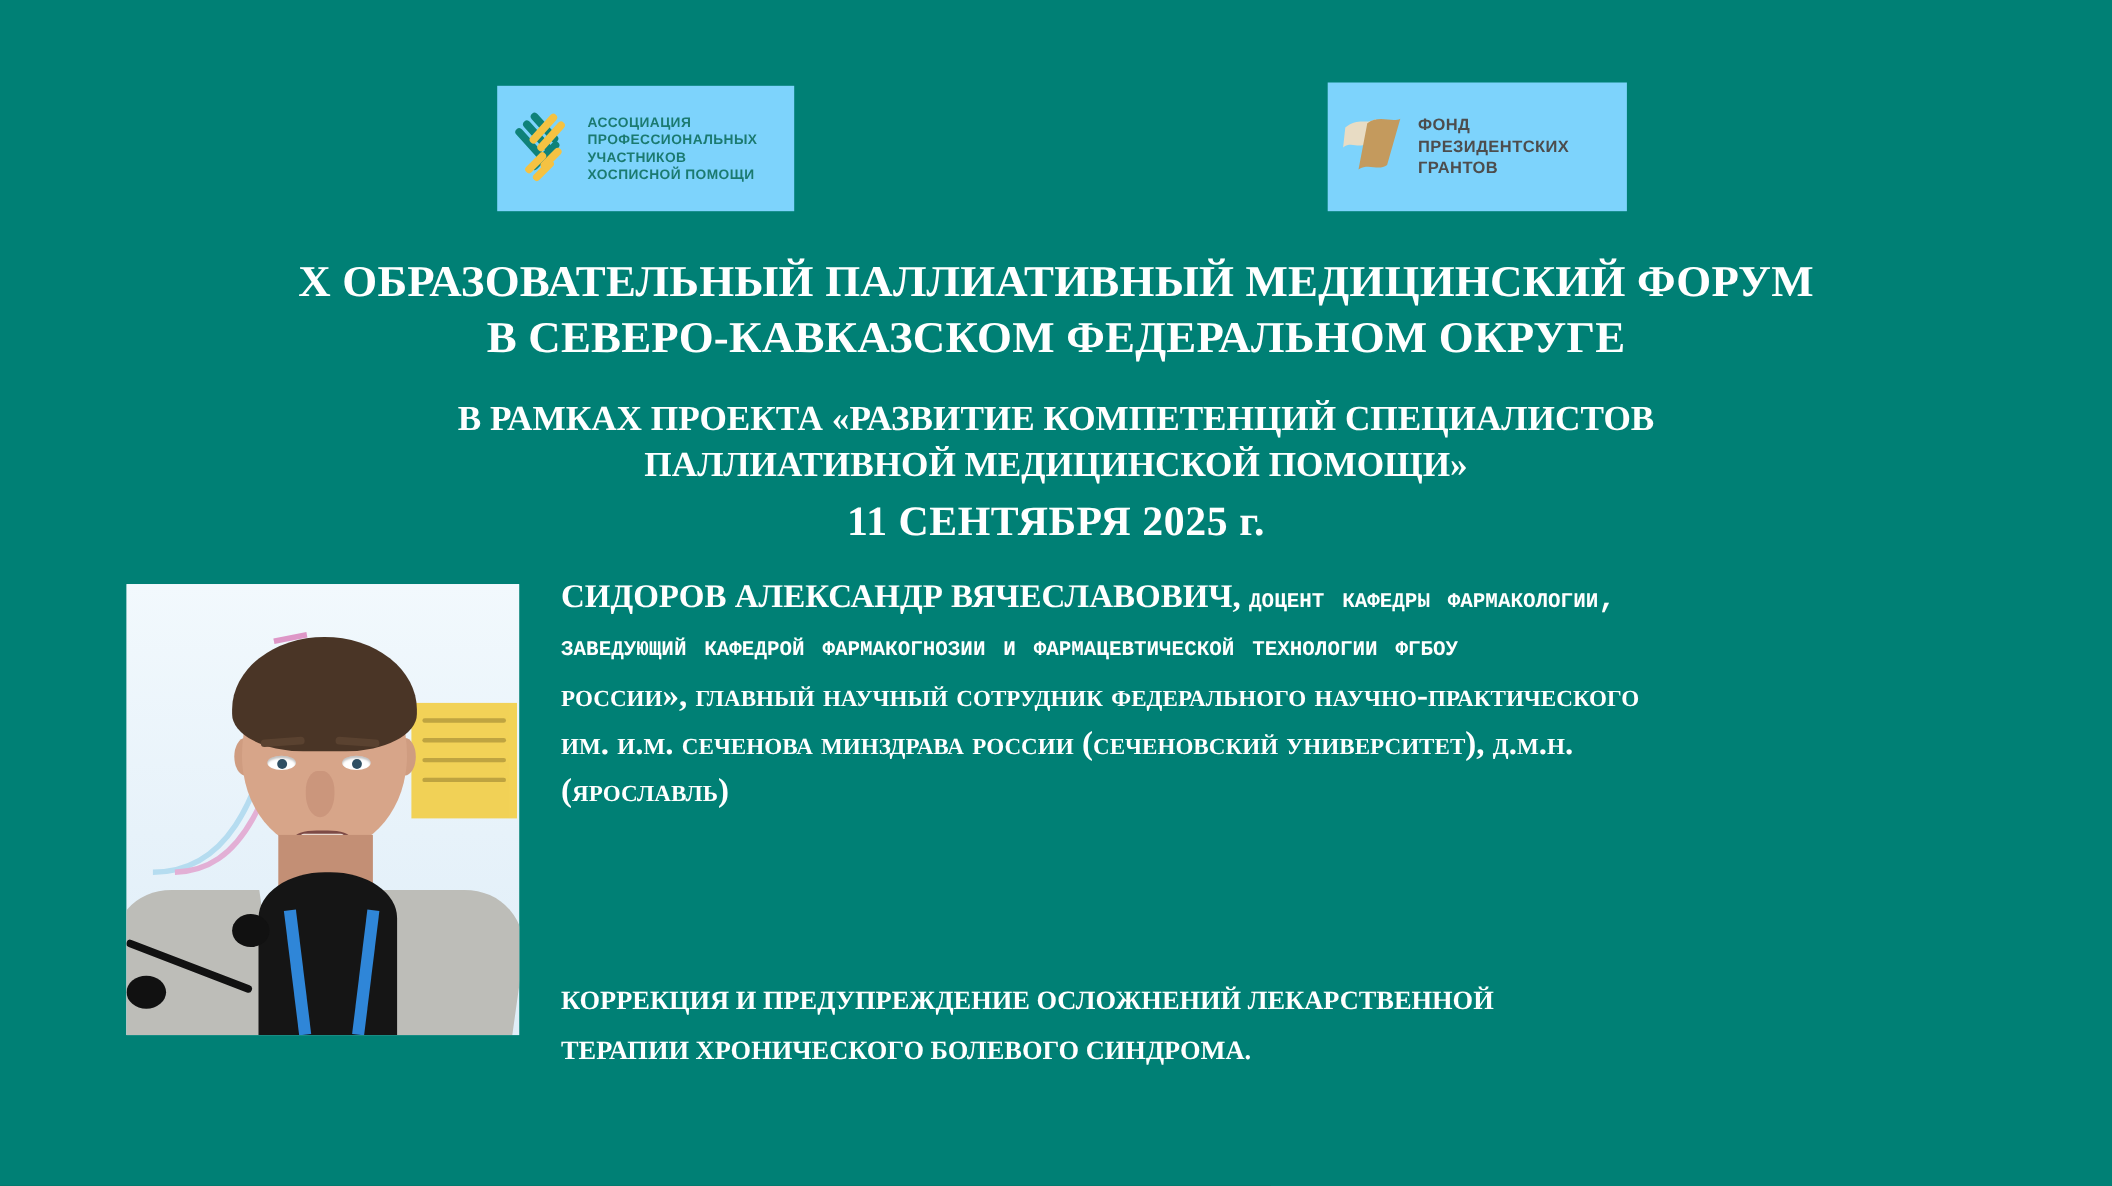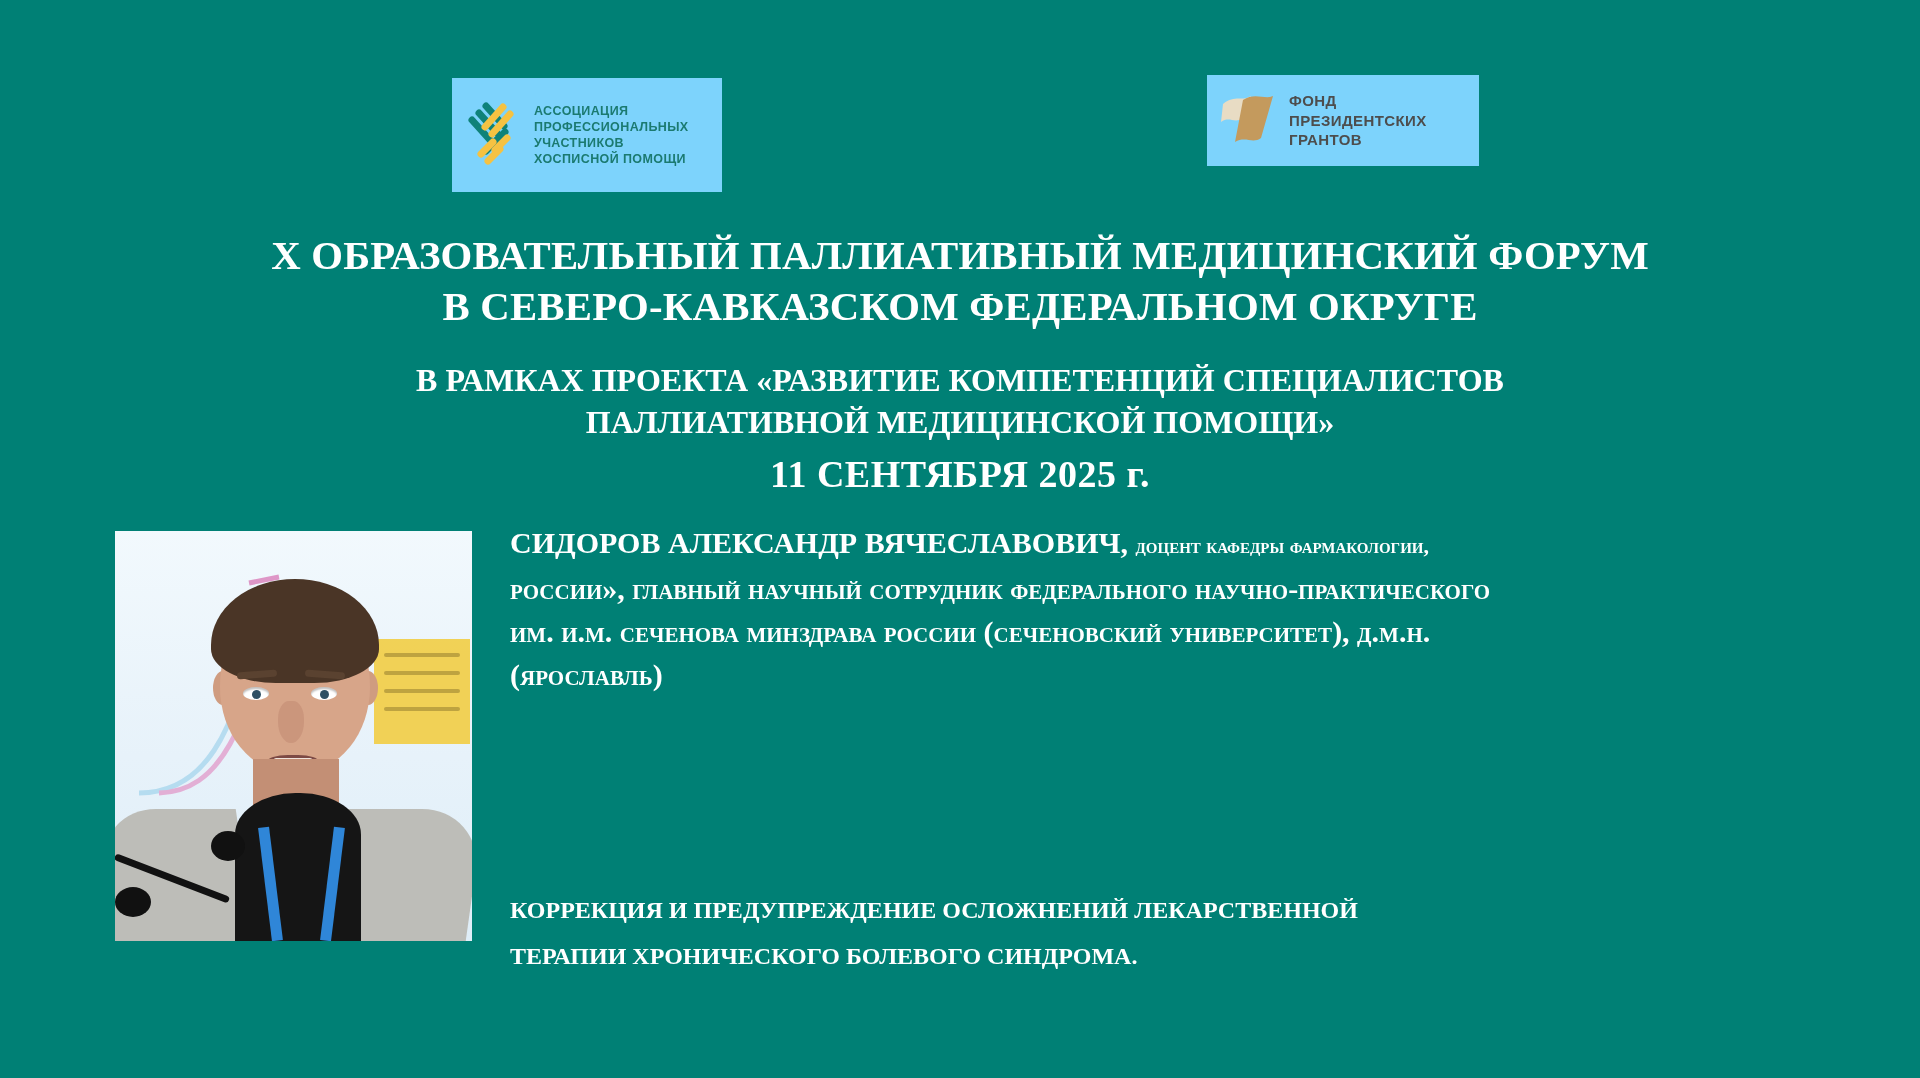--- a/index.html
+++ b/index.html
@@ -32,21 +32,21 @@
     left: 452px;
     top: 78px;
     width: 270px;
     height: 114px;
     padding: 6px 10px;
   }
   #logo-pgf {
     left: 1207px;
     top: 75px;
     width: 272px;
-    height: 91px;
+    height: 117px;
     padding: 6px 10px;
   }
   .logo-inner {
     display: flex;
     align-items: center;
     gap: 10px;
     width: 100%;
   }
   .logo-mark {
     flex: 0 0 auto;
@@ -348,23 +348,24 @@
     width: 1360px;
     color: #ffffff;
     font-size: 30px;
     line-height: 43px;
     font-weight: bold;
   }
   .bio .ln { display: block; white-space: nowrap; }
   .sc { font-variant: small-caps; text-transform: lowercase; }
   .caps { text-transform: uppercase; }
   .small-sc {
-    font-size: 22px;
+    font-size: 27px;
     font-variant: small-caps;
     text-transform: lowercase;
+    font-family: Liberation Mono, monospace;
   }
 
   .topic {
     position: absolute;
     left: 510px;
     top: 887px;
     width: 1380px;
     color: #ffffff;
     font-size: 24px;
     line-height: 46px;
@@ -475,20 +476,21 @@
       <div class="p-lanyard"></div>
       <div class="p-lanyard2"></div>
       <div class="p-mic-stem"></div>
       <div class="p-mic-head"></div>
       <div class="p-mic-head2"></div>
     </div>
   </div>
 
   <div class="bio">
     <span class="ln"><span class="caps">СИДОРОВ АЛЕКСАНДР ВЯЧЕСЛАВОВИЧ,</span> <span class="small-sc">доцент кафедры фармакологии,</span></span>
+    <span class="ln small-sc">заведующий кафедрой фармакогнозии и фармацевтической технологии ФГБОУ</span>
     <span class="ln sc">России», главный научный сотрудник Федерального научно-практического</span>
     <span class="ln sc">им. И.М. Сеченова Минздрава России (Сеченовский Университет), д.м.н.</span>
     <span class="ln sc">(Ярославль)</span>
   </div>
 
   <div class="topic">
     <span class="ln">КОРРЕКЦИЯ И ПРЕДУПРЕЖДЕНИЕ ОСЛОЖНЕНИЙ ЛЕКАРСТВЕННОЙ</span>
     <span class="ln">ТЕРАПИИ ХРОНИЧЕСКОГО БОЛЕВОГО СИНДРОМА.</span>
   </div>
 

